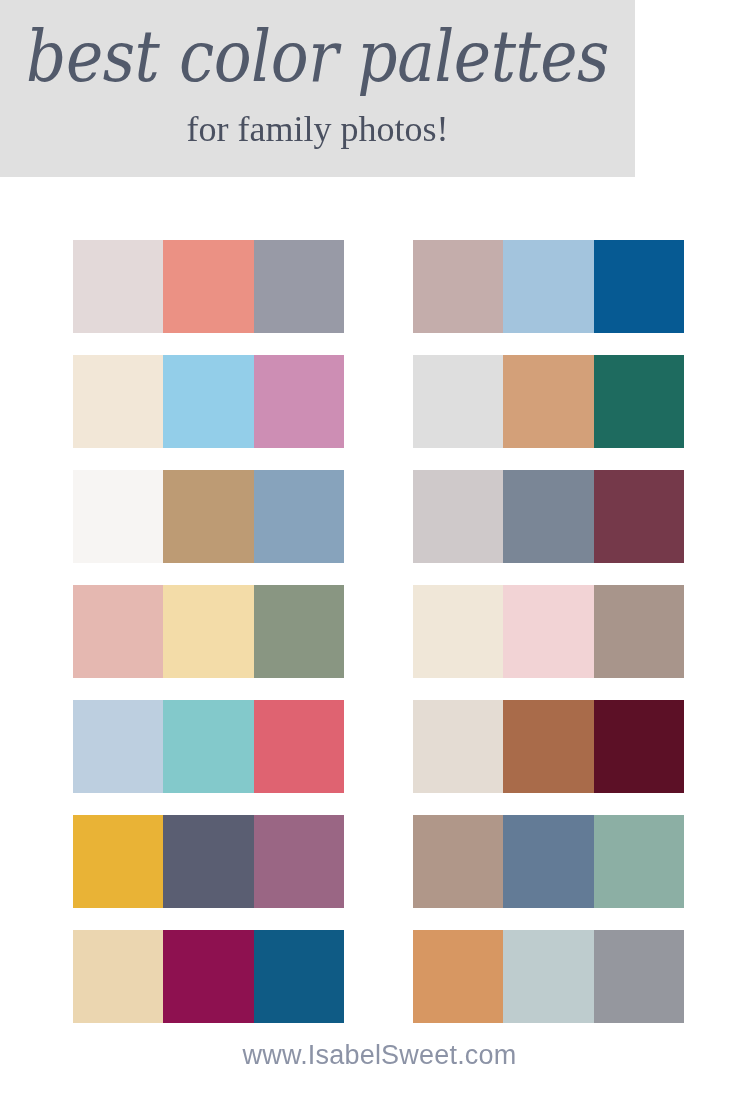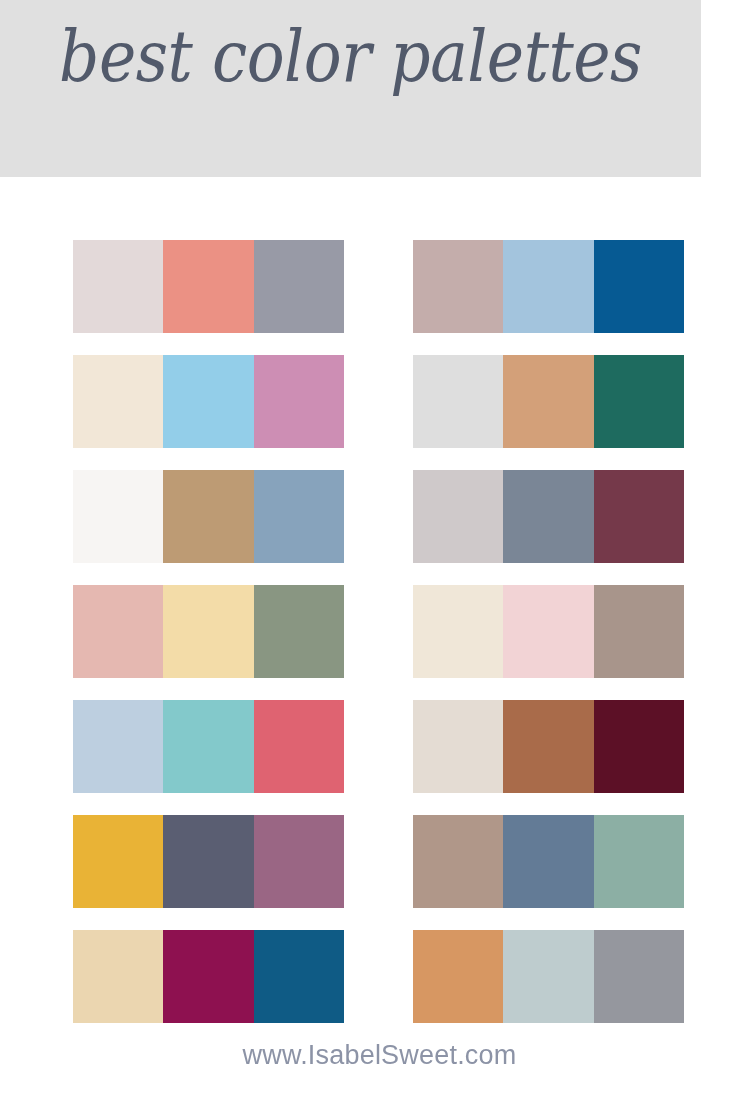--- a/index.html
+++ b/index.html
@@ -10,21 +10,21 @@
     width: 735px;
     height: 1102px;
     background: #ffffff;
     font-family: "Liberation Sans", sans-serif;
     overflow: hidden;
     position: relative;
   }
 
   
   .header {
-    width: 701px;
+    width: 635px;
     height: 177px;
     background: #e0e0e0;
     box-sizing: border-box;
     display: flex;
     flex-direction: column;
     align-items: center;
     justify-content: flex-start;
     position: relative;
   }
   .header-title {
@@ -92,20 +92,21 @@
     font-weight: 400;
     color: #8c93a6;
     letter-spacing: 0.2px;
   }
 </style>
 </head>
 <body>
 
 <div class="header">
   <div class="header-title">best color palettes</div>
+  <div class="header-subtitle">for family photos!</div>
 </div>
 
 <div class="palette-area">
   <div class="palette-col left">
       <div class="palette-row" style="top: 63px; height: 93px;">
         <div class="swatch" style="background: rgb(227, 217, 217);"></div>
         <div class="swatch" style="background: rgb(235, 145, 132);"></div>
         <div class="swatch" style="background: rgb(152, 154, 166);"></div>
       </div>
       <div class="palette-row" style="top: 178px; height: 93px;">

